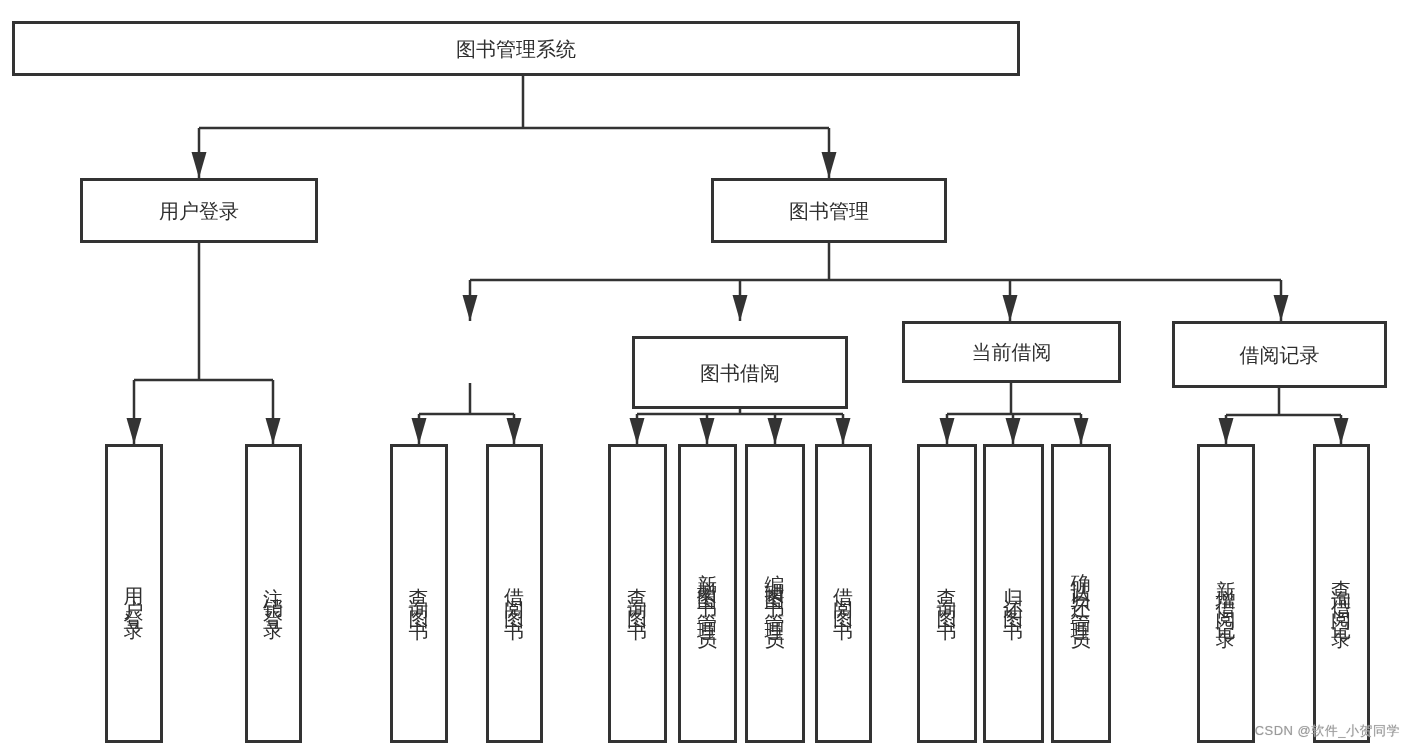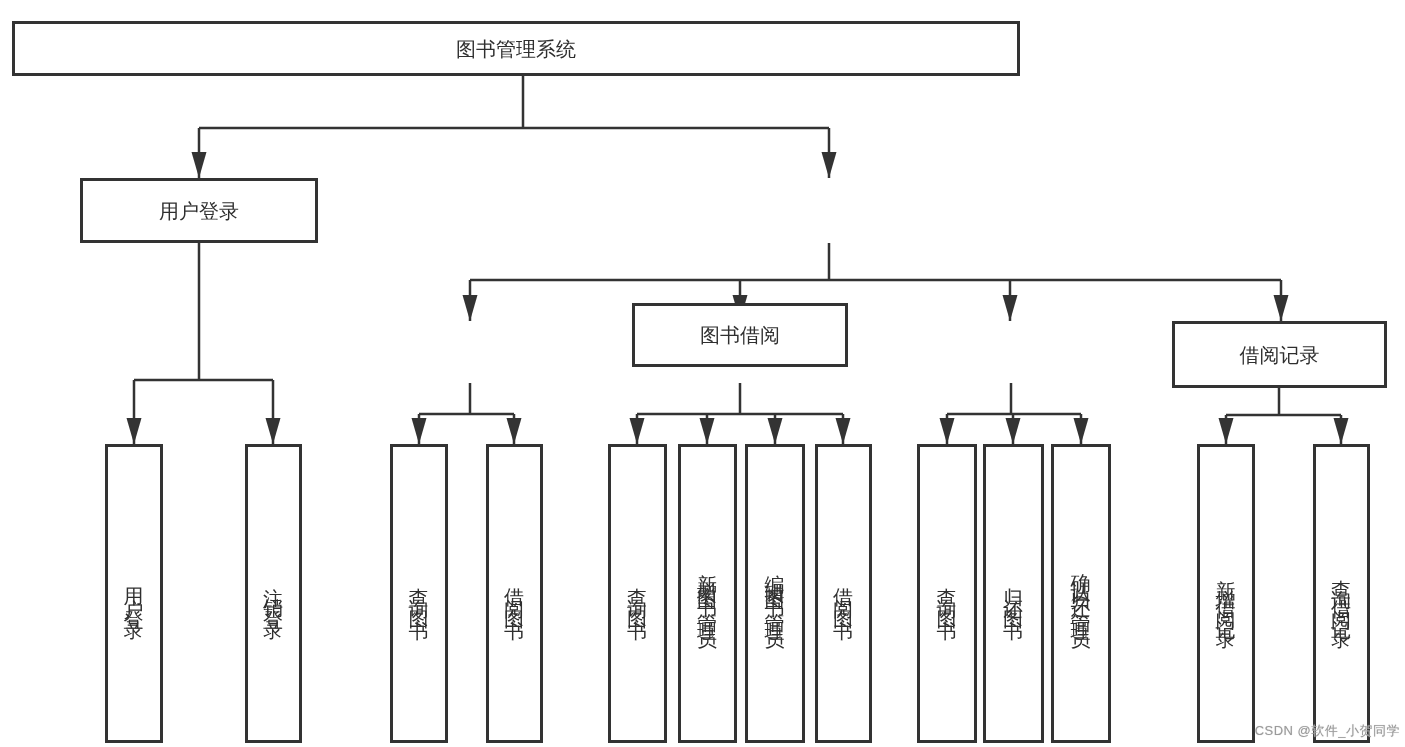--- a/index.html
+++ b/index.html
@@ -70,22 +70,24 @@
 
       <path d="M1279,375 V407 M1226,407 H1341"></path>
       <line x1="1226" y1="407" x2="1226" y2="436" marker-end="url(#arrow)"></line>
       <line x1="1341" y1="407" x2="1341" y2="436" marker-end="url(#arrow)"></line>
     </g>
   </svg>
 
   <div class="node" style="left:12px;top:13px;width:1008px;height:55px">图书管理系统</div>
 
   <div class="node" style="left:80px;top:170px;width:238px;height:65px">用户登录</div>
+  <div class="node" style="left:711px;top:170px;width:236px;height:65px">图书管理</div>
 
-  <div class="node" style="left:632px;top:295px;width:216px;height:64px">图书借阅</div>
+  <div class="node" style="left:632px;top:328px;width:216px;height:73px">图书借阅</div>
+  <div class="node" style="left:902px;top:313px;width:219px;height:62px">当前借阅</div>
   <div class="node" style="left:1172px;top:313px;width:215px;height:67px">借阅记录</div>
 
   <div class="node leaf" style="left:105px;top:436px;width:58px;height:299px">用户登录</div>
   <div class="node leaf" style="left:245px;top:436px;width:57px;height:299px">注销登录</div>
 
   <div class="node leaf" style="left:390px;top:436px;width:58px;height:299px">查询图书</div>
   <div class="node leaf" style="left:486px;top:436px;width:57px;height:299px">借阅图书</div>
 
   <div class="node leaf" style="left:608px;top:436px;width:59px;height:299px">查询图书</div>
   <div class="node leaf" style="left:678px;top:436px;width:59px;height:299px;letter-spacing:8px">新增图书（管理员）</div>

